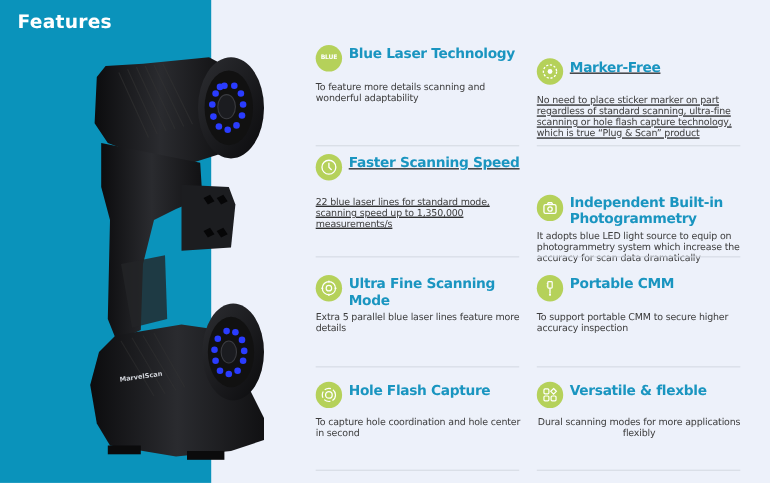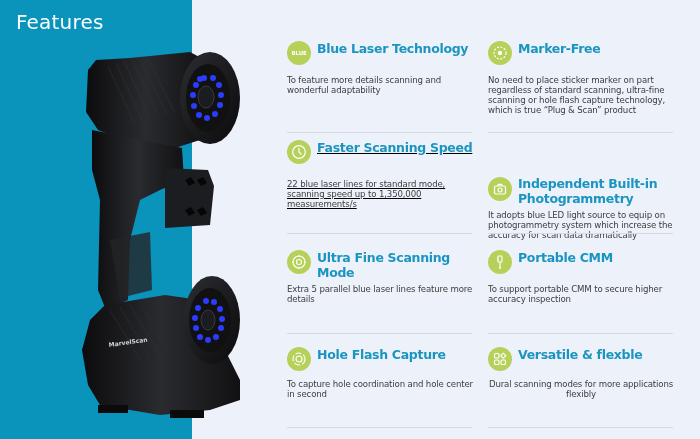--- a/index.html
+++ b/index.html
@@ -8,21 +8,21 @@
       background: #edf1fa;
       font-family: "DejaVu Sans", "Liberation Sans", sans-serif;
       position: relative;
     }
     .blue-panel {
       position: absolute; left: 0; top: 0; width: 192px; height: 439px;
       background: #0a93bb;
     }
     .page-title {
       position: absolute; left: 16px; top: 10px;
-      color: #ffffff; font-size: 20px; font-weight: normal;
+      color: #ffffff; font-size: 17px; font-weight: bold;
       letter-spacing: 0.2px;
     }
     
     .scanner { position: absolute; left: 0; top: 0; width: 270px; height: 439px; }
 
     .feature {
       position: absolute; width: 186px;
     }
     .feature-head { display: flex; height: 26px; }
     .feature-icon {
@@ -135,21 +135,21 @@
 <div class="feature" style="left:287px; top:41px;">
   <div class="feature-head">
     <span class="feature-icon">
       <span class="blue-text">BLUE</span>
     </span>
     <span class="feature-title">Blue Laser Technology</span>
   </div>
   <p class="feature-desc">To feature more details scanning and wonderful adaptability</p>
 </div>
 
-<div class="feature" style="left:488px; top:41px;">
+<div class="feature" style="left:488px; top:53px;text-decoration:underline;">
   <div class="feature-head">
     <span class="feature-icon">
       <svg viewBox="0 0 16 16">
           <circle cx="8" cy="8" r="6" fill="none" stroke="#fff" stroke-width="1.2" stroke-dasharray="2 1.5"></circle>
           <circle cx="8" cy="8" r="2.2" fill="#fff"></circle>
         </svg>
     </span>
     <span class="feature-title">Marker-Free</span>
   </div>
   <p class="feature-desc">No need to place sticker marker on part regardless of standard scanning, ultra-fine scanning or hole flash capture technology, which is true “Plug &amp; Scan” product</p>

